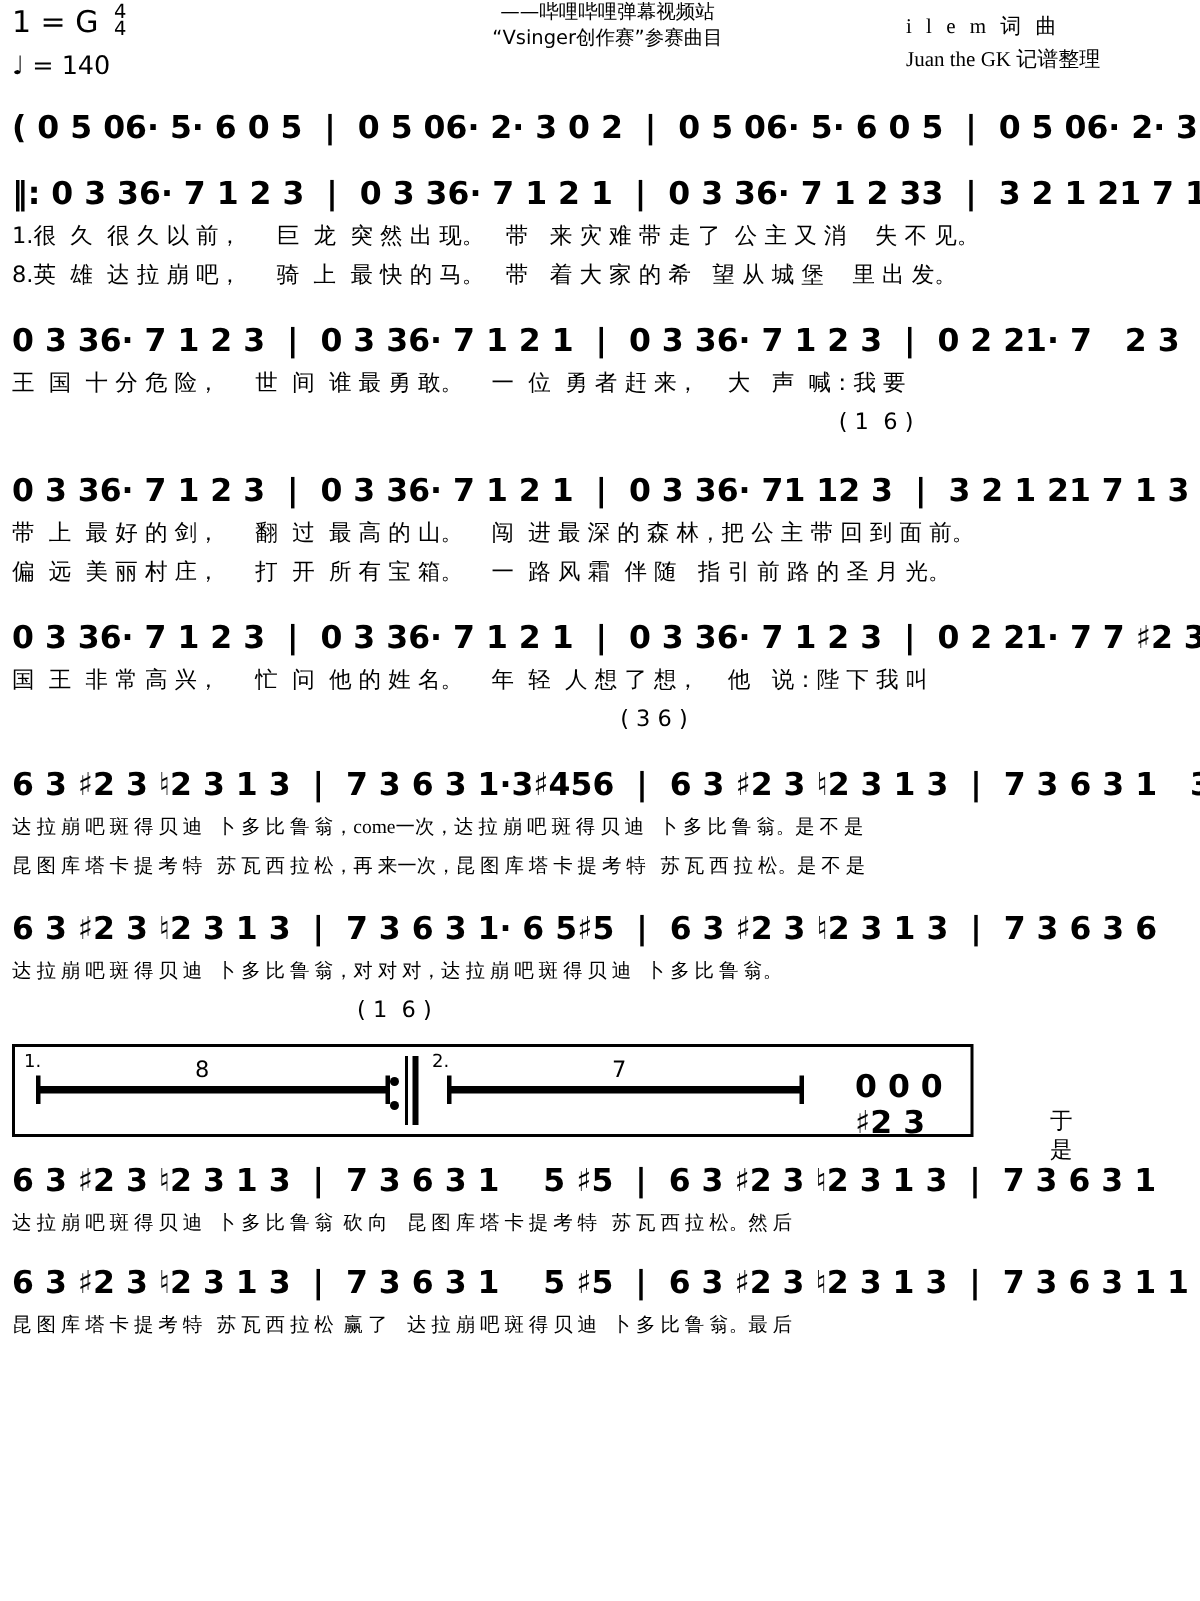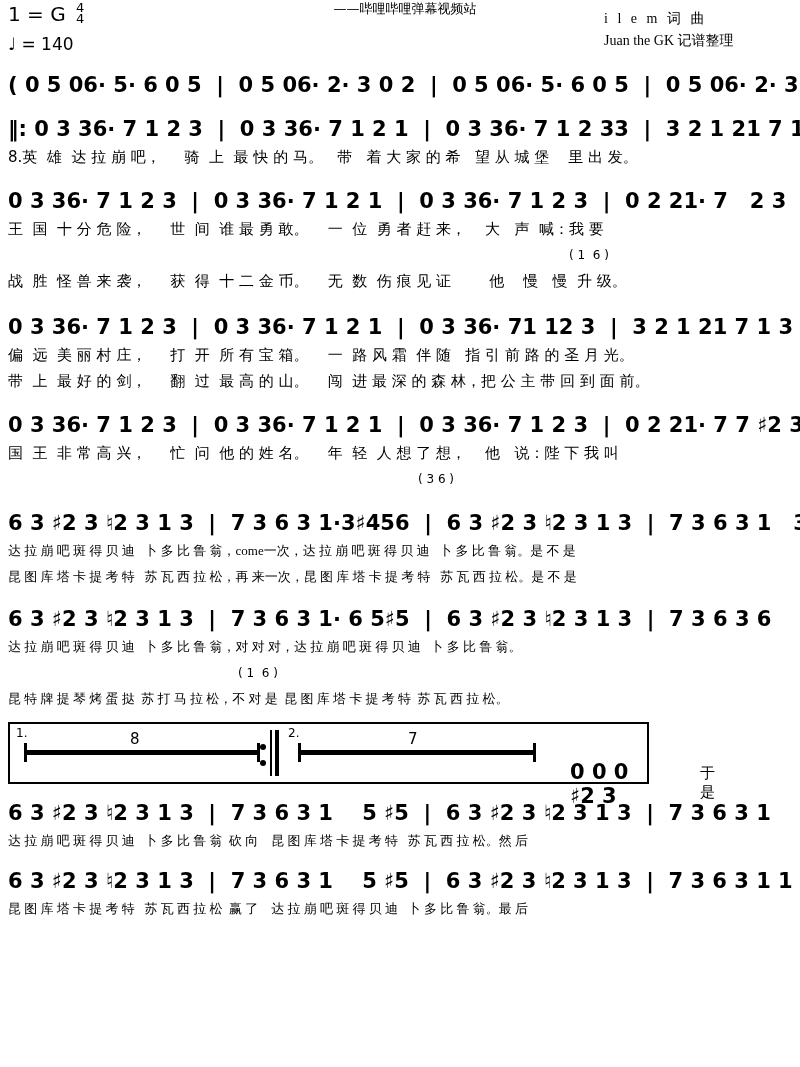--- a/index.html
+++ b/index.html
@@ -56,21 +56,21 @@
     position:relative;
   }
   .row-lyr{
     font-family:"DejaVu Sans", sans-serif;
     font-size:15px;
     white-space:pre;
     line-height:26px;
     position:relative;
   }
   .row-lyr.small{font-size:13px;font-family:Liberation Serif, serif;}
-  .paren{font-size:12px;}
+  .paren{font-size:15px;}
 
   
 
   
   .volta{
     position:relative;
     height:62px;
     margin:10px 8px 4px 8px;
     border-top:2px solid #000;
     border-left:2px solid #000;
@@ -98,21 +98,21 @@
   }
   .volta .dblrepeat i{
     position:absolute; top:6px; bottom:6px; width:3px; background:#000;
   }
   .volta .dblrepeat .thick{left:0; width:4px;}
   .volta .dblrepeat .thin{left:6px; width:2px;}
   .volta .dots{
     position:absolute; left:0; width:6px; height:6px; background:#000; border-radius:50%;
   }
   .volta .tail{
-    position:absolute; font-family:"DejaVu Sans", sans-serif; font-weight:bold; font-size:21px;margin-top:22px;
+    position:absolute; font-family:"DejaVu Sans", sans-serif; font-weight:bold; font-size:21px;
   }
   .volta .tail-lyr{
     position:absolute; font-family:"DejaVu Sans", sans-serif; font-size:15px;
   }
 
   .sysblock{margin-top:6px;}
 </style>
 </head>
 <body>
 
@@ -126,67 +126,67 @@
         <span>4</span>
       </span>
     </div>
     <div class="tempo">
       <span class="note">♩</span>
       <span>= 140</span>
     </div>
 
     <div class="hdr-center">
       <div class="line1">——哔哩哔哩弹幕视频站</div>
+      <div class="line2">“Vsinger创作赛”参赛曲目</div>
     </div>
 
     <div class="hdr-right">
       <div class="r1">i l e m 词  曲</div>
       <div class="r2">Juan the GK 记谱整理</div>
     </div>
   </div>
 
   <div class="system sysblock">
     <div class="row-notes">( 0 5 06· 5· 6 0 5  |  0 5 06· 2· 3 0 2  |  0 5 06· 5· 6 0 5  |  0 5 06· 2· 3 0 2 )</div>
   </div>
 
   <div class="system sysblock" style="margin-top:14px;">
     <div class="row-notes">‖: 0 3 36· 7 1 2 3  |  0 3 36· 7 1 2 1  |  0 3 36· 7 1 2 33  |  3 2 1 21 7 1 3  |</div>
+    <div class="row-lyr">1.很  久  很 久 以 前，     巨  龙  突 然 出 现。   带   来 灾 难 带 走 了  公 主 又 消    失 不 见。</div>
     <div class="row-lyr">8.英  雄  达 拉 崩 吧，     骑  上  最 快 的 马。   带   着 大 家 的 希   望 从 城 堡    里 出 发。</div>
   </div>
 
   <div class="system sysblock" style="margin-top:16px;">
     <div class="row-notes">0 3 36· 7 1 2 3  |  0 3 36· 7 1 2 1  |  0 3 36· 7 1 2 3  |  0 2 21· 7   2 3  |</div>
     <div class="row-lyr">王  国  十 分 危 险，     世  间  谁 最 勇 敢。    一  位  勇 者 赶 来，    大   声  喊：我 要</div>
     <div class="row-lyr paren" style="text-align:right;padding-right:40px;">( 1  6 )</div>
-    <div class="row-lyr">战  胜  怪 兽 来 袭，     获  得  十 二 金 币。    无  数  伤 痕 见 证        他    慢   慢  升 级。</div>
   </div>
 
   <div class="system sysblock" style="margin-top:18px;">
     <div class="row-notes">0 3 36· 7 1 2 3  |  0 3 36· 7 1 2 1  |  0 3 36· 71 12 3  |  3 2 1 21 7 1 3  |</div>
+    <div class="row-lyr">带  上  最 好 的 剑，     翻  过  最 高 的 山。    闯  进 最 深 的 森 林，把 公 主 带 回 到 面 前。</div>
     <div class="row-lyr">偏  远  美 丽 村 庄，     打  开  所 有 宝 箱。    一  路 风 霜  伴 随   指 引 前 路 的 圣 月 光。</div>
-    <div class="row-lyr">带  上  最 好 的 剑，     翻  过  最 高 的 山。    闯  进 最 深 的 森 林，把 公 主 带 回 到 面 前。</div>
   </div>
 
   <div class="system sysblock" style="margin-top:16px;">
     <div class="row-notes">0 3 36· 7 1 2 3  |  0 3 36· 7 1 2 1  |  0 3 36· 7 1 2 3  |  0 2 21· 7 7 ♯2 3  |</div>
     <div class="row-lyr">国  王  非 常 高 兴，     忙  问  他 的 姓 名。    年  轻  人 想 了 想，    他   说：陛 下 我 叫</div>
     <div class="row-lyr paren" style="text-align:center;padding-left:215px;">( 3 6 )</div>
   </div>
 
   <div class="system sysblock" style="margin-top:16px;">
     <div class="row-notes">6 3 ♯2 3 ♮2 3 1 3  |  7 3 6 3 1·3♯456  |  6 3 ♯2 3 ♮2 3 1 3  |  7 3 6 3 1   3♯4♯5 |</div>
     <div class="row-lyr small">达 拉 崩 吧 斑 得 贝 迪   卜 多 比 鲁 翁，come一次，达 拉 崩 吧 斑 得 贝 迪   卜 多 比 鲁 翁。是 不 是</div>
     <div class="row-lyr small">昆 图 库 塔 卡 提 考 特   苏 瓦 西 拉 松，再 来一次，昆 图 库 塔 卡 提 考 特   苏 瓦 西 拉 松。是 不 是</div>
   </div>
 
   <div class="system sysblock" style="margin-top:14px;">
     <div class="row-notes">6 3 ♯2 3 ♮2 3 1 3  |  7 3 6 3 1· 6 5♯5  |  6 3 ♯2 3 ♮2 3 1 3  |  7 3 6 3 6     0  |</div>
     <div class="row-lyr small">达 拉 崩 吧 斑 得 贝 迪   卜 多 比 鲁 翁，对 对 对，达 拉 崩 吧 斑 得 贝 迪   卜 多 比 鲁 翁。</div>
     <div class="row-lyr paren" style="text-align:left;padding-left:230px;">( 1  6 )</div>
-    <div class="row-lyr small">昆 特 牌 提 琴 烤 蛋 挞  苏 打 马 拉 松，不 对 是  昆 图 库 塔 卡 提 考 特  苏 瓦 西 拉 松。</div>
   </div>
 
   <div class="volta">
     <div class="cellnum" style="left:6px;">1.</div>
     <div class="bigbar" style="left:14px; top:26px; width:236px;"></div>
     <div class="restnum" style="left:120px; top:6px;">8</div>
 
     <div class="dblrepeat" style="left:258px;">
       <i class="thin" style="left:2px;"></i>
       <i class="thick" style="left:7px;"></i>

